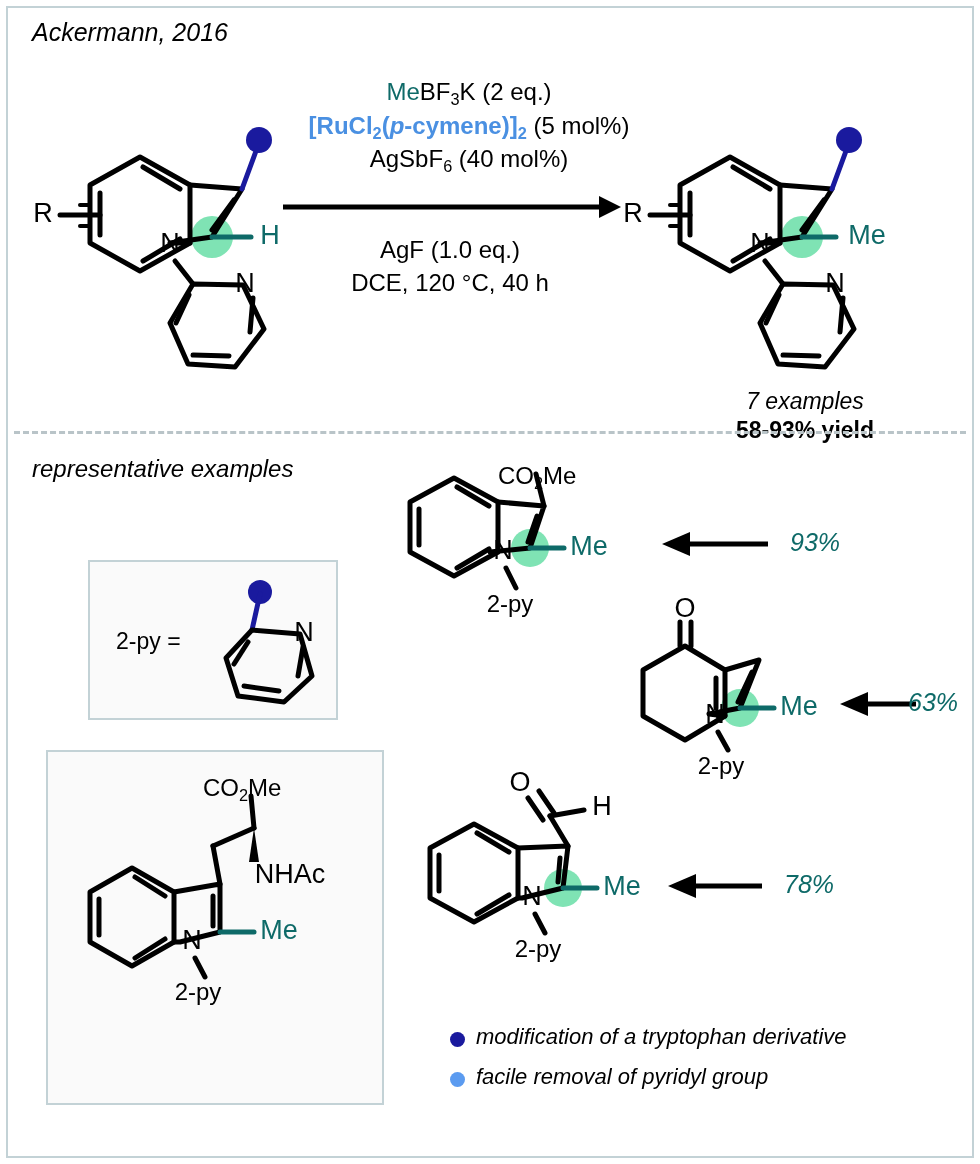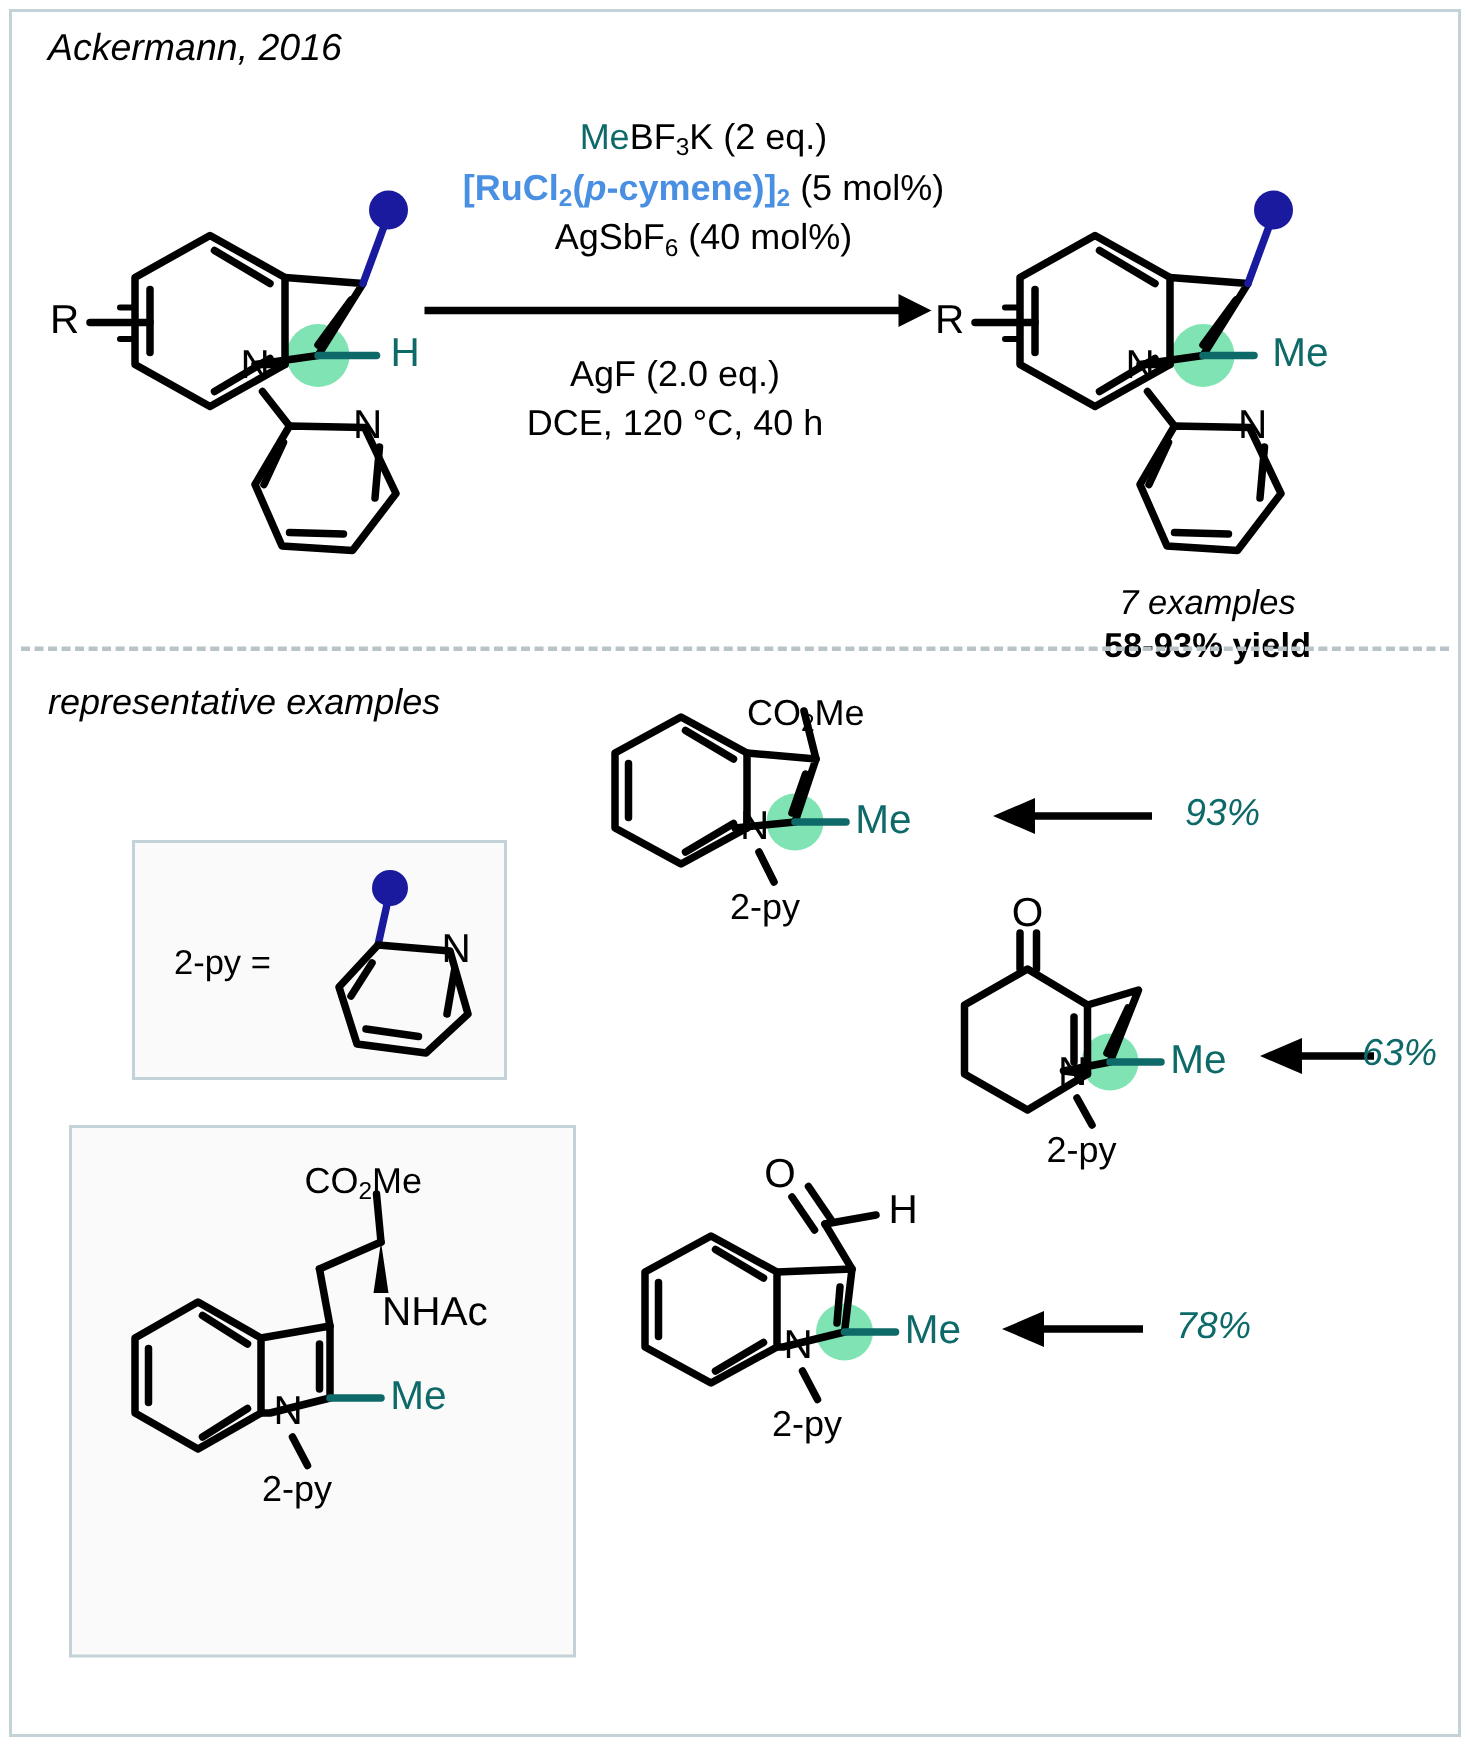--- a/index.html
+++ b/index.html
@@ -82,21 +82,21 @@
   </div>
 
   <div class="abs" style="left:283px;top:192px;">
     <svg width="340" height="30" viewBox="0 0 340 30">
       <line x1="0" y1="15" x2="320" y2="15" stroke="#000" stroke-width="5"></line>
       <polygon points="316,4 338,15 316,26" fill="#000"></polygon>
     </svg>
   </div>
 
   <div class="abs" style="left:285px;top:236px;width:330px;text-align:center;">
-    <div class="t-cond" id="cond-b-0"><span>AgF (2.0 eq.)</span></div>
+    <div class="t-cond" id="cond-b-0"><span>AgF (1.0 eq.)</span></div>
     <div class="t-cond" id="cond-b-1" style="margin-top:5px;"><span>DCE, 120 °C, 40 h</span></div>
   </div>
 
   <div class="abs" style="left:620px;top:85px;">
     <svg width="300" height="260" viewBox="0 0 300 260">
       <circle class="hl" cx="182" cy="152" r="21"></circle>
       <polygon class="bond" points="60,100 110,72 160,100 160,158 110,186 60,158"></polygon>
       <line class="bond" x1="70" y1="108" x2="70" y2="150"></line>
       <line class="bond" x1="113" y1="82" x2="150" y2="104"></line>
       <line class="bond" x1="113" y1="176" x2="150" y2="154"></line>
@@ -257,13 +257,21 @@
 
         <polygon fill="#000" points="186,48 191,82 181,82"></polygon>
         <text class="atom" x="222" y="96">NHAc</text>
       </svg>
     </div>
     <div class="abs" style="left:155px;top:22px;">
       <span class="t-cond" id="sub-ester-1"><span>CO</span><sub>2</sub><span>Me</span></span>
     </div>
   </div>
 
+  <div class="abs" style="left:450px;top:1024px;">
+    <div style="margin-bottom:14px;">
+      <span class="bul" id="bul-0" style="background: rgb(26, 26, 158);"></span><span class="t-legend">modification of a tryptophan derivative</span>
+    </div>
+    <div>
+      <span class="bul" id="bul-1" style="background: rgb(91, 155, 240);"></span><span class="t-legend">facile removal of pyridyl group</span>
+    </div>
+  </div>
 </div>
 
 </body></html>

